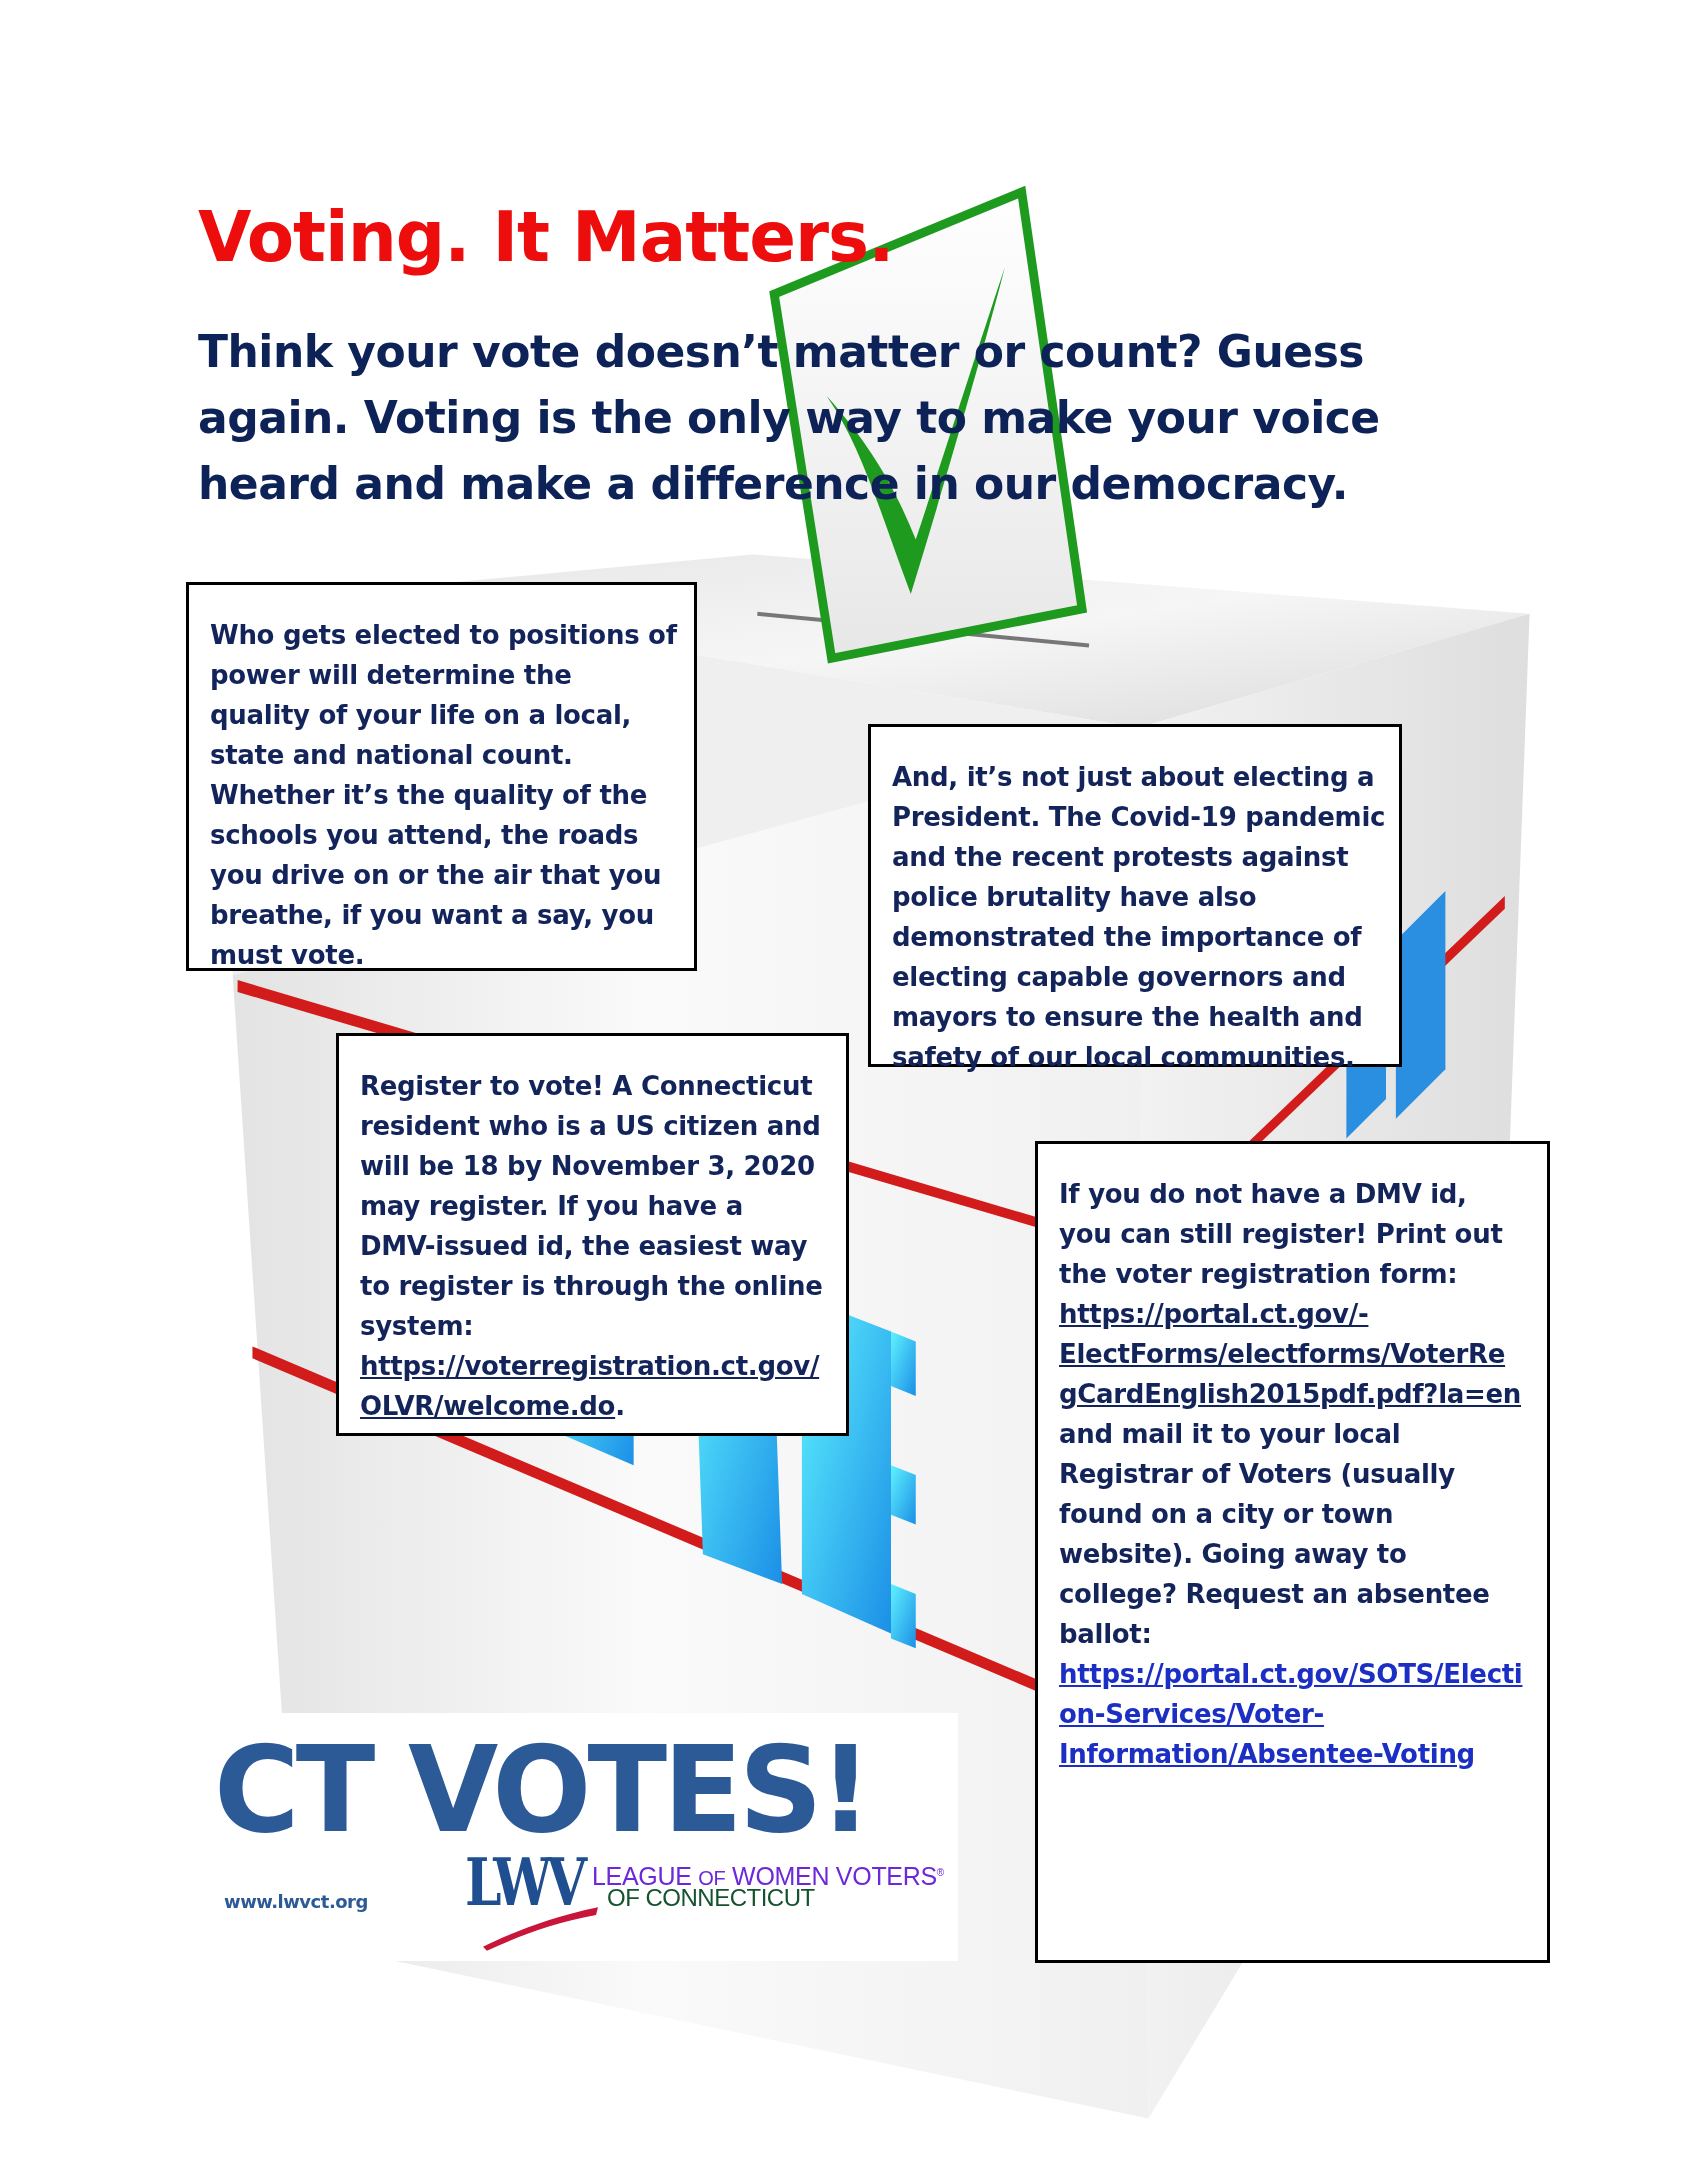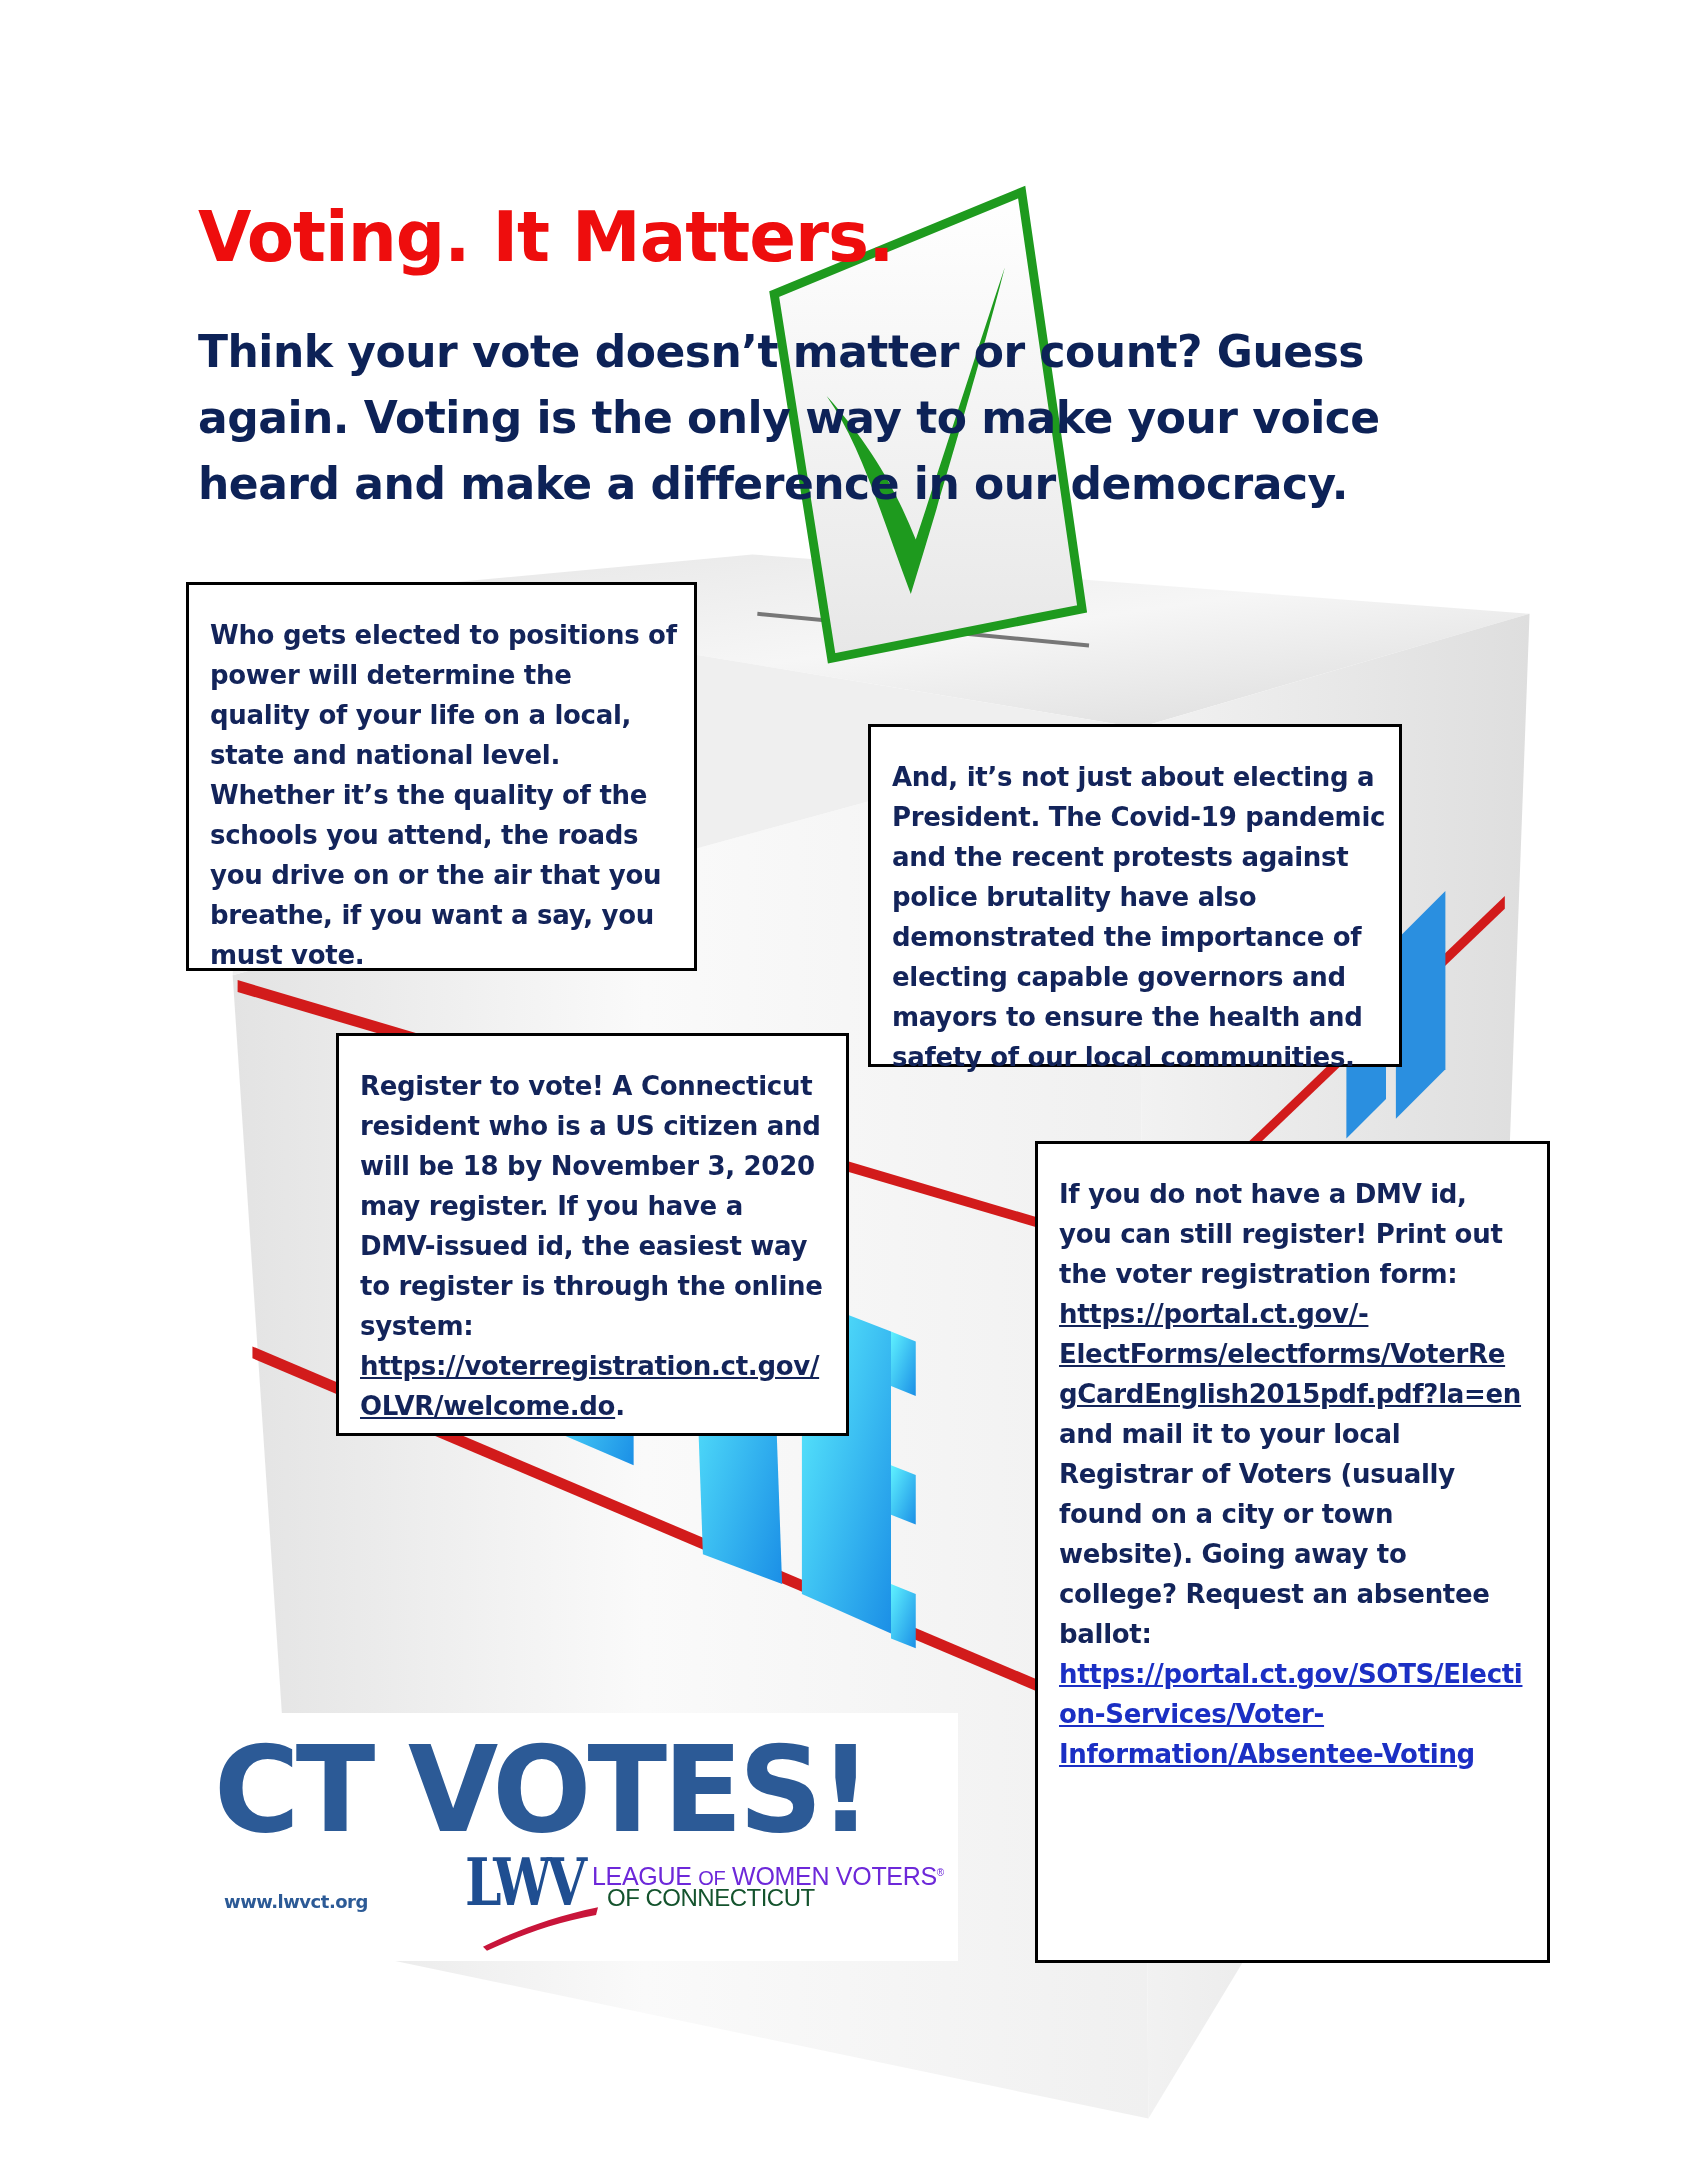--- a/index.html
+++ b/index.html
@@ -133,21 +133,21 @@
     <path d="M835,400 C870,450 890,520 920,600 C960,470 1000,330 1015,270 C985,360 950,470 925,545 C905,495 880,450 835,400 Z" fill="#1e9a1e"></path>
   </svg>
 
   <h1 class="title">Voting. It Matters.</h1>
   <p class="subtitle">Think your vote doesn’t matter or count? Guess again. Voting is the only way to make your voice heard and make a difference in our democracy.</p>
 
   <div class="card" id="card1">
     <span class="line">Who gets elected to positions of</span>
     <span class="line">power will determine the</span>
     <span class="line">quality of your life on a local,</span>
-    <span class="line">state and national level.</span>
+    <span class="line">state and national count.</span>
     <span class="line">Whether it’s the quality of the</span>
     <span class="line">schools you attend, the roads</span>
     <span class="line">you drive on or the air that you</span>
     <span class="line">breathe, if you want a say, you</span>
     <span class="line">must vote.</span>
   </div>
 
   <div class="card" id="card2">
     <span class="line">And, it’s not just about electing a</span>
     <span class="line">President. The Covid-19 pandemic</span>

